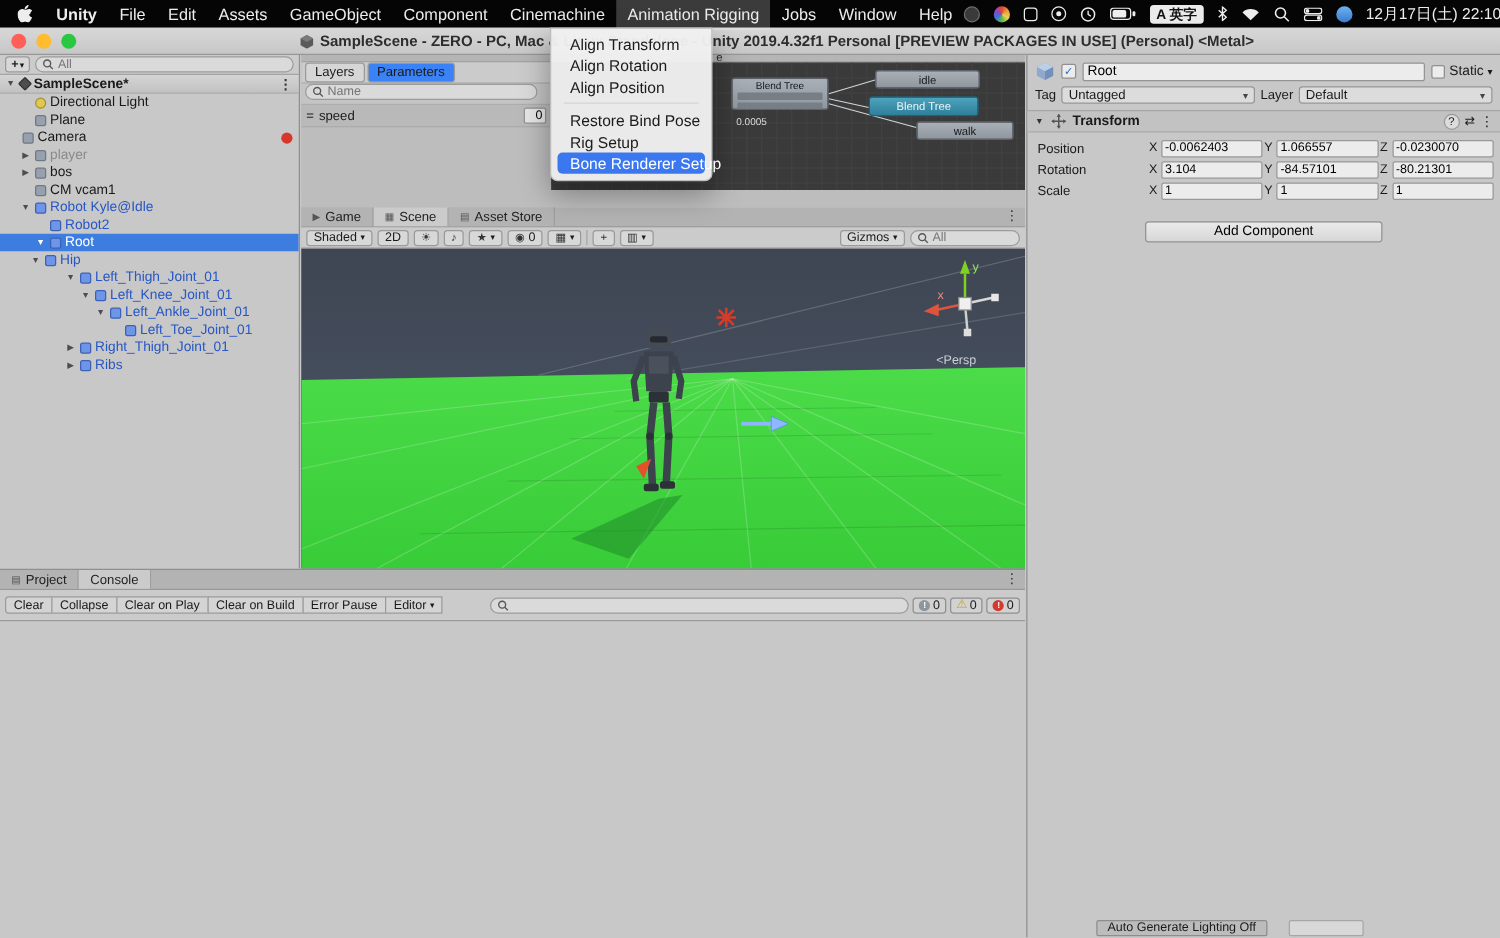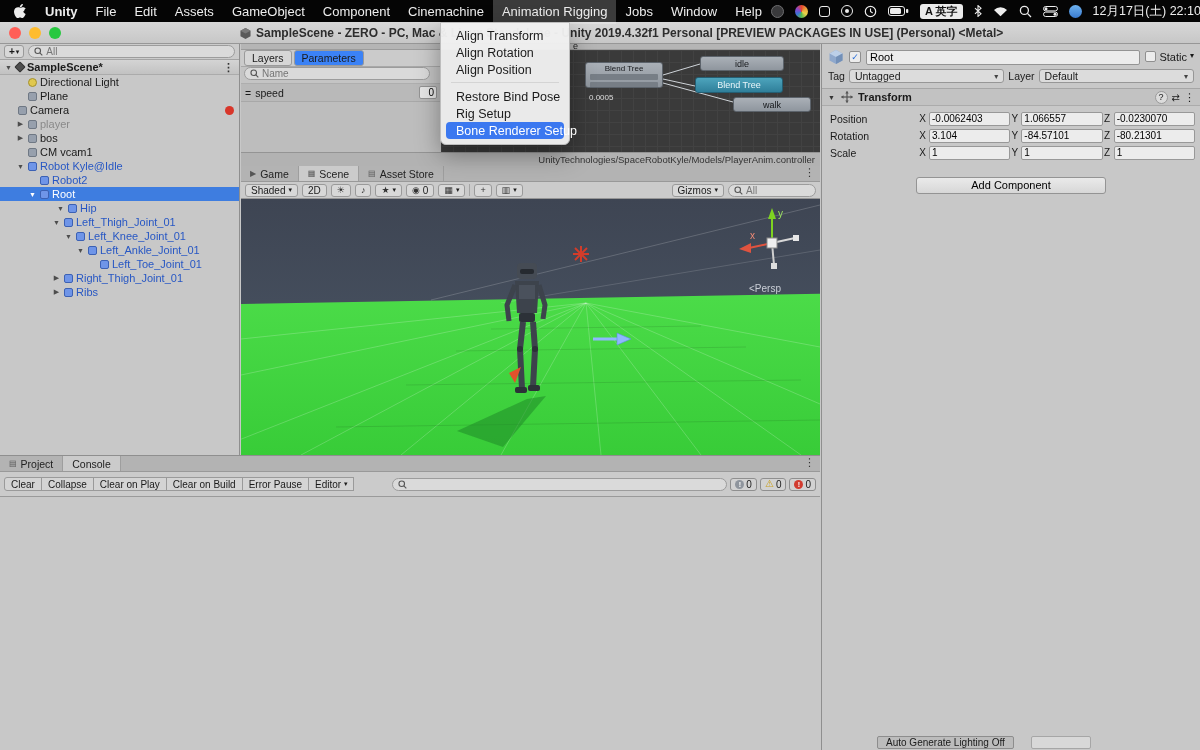--- a/index.html
+++ b/index.html
@@ -84,21 +84,21 @@
   .cnt{display:flex;align-items:center;gap:2px;border:1px solid #8f8f8f;background:#d2d2d2;border-radius:3px;height:13px;padding:0 4px;font-size:10px;margin-left:3px}
   .ci{width:9px;height:9px;border-radius:50%;background:#8f959d;color:#fff;font-size:7px;line-height:9px;text-align:center;font-weight:bold}
   .ci.err{background:#d23c30}
   .cw{color:#c9a227;font-size:10px;line-height:10px}
   
   .insp{position:absolute;left:821px;top:44px;width:379px;height:706px;background:#c8c8c8;border-left:1px solid #8f8f8f;font-size:11px}
   .ihead{display:flex;align-items:center;gap:5px;padding:5px 6px 2px}
   .chk{width:12px;height:12px;background:#ececec;border:1px solid #8f8f8f;border-radius:2px;display:flex;align-items:center;justify-content:center;font-size:9px;color:#2b6fd8;flex:none}
   .ufield{background:#ececec;border:1px solid #949494;border-radius:2px;height:15px;font-size:11px;padding:0 3px;outline:none}
   .namein{flex:1;min-width:0}
-  .staticg{display:flex;align-items:flex-start;gap:3px;white-space:nowrap}
+  .staticg{display:flex;align-items:center;gap:3px;white-space:nowrap}
   .itl{display:flex;align-items:center;gap:4px;padding:2px 6px 5px;font-size:10.5px}
   .usel{display:flex;align-items:center;gap:4px;background:#dcdcdc;border:1px solid #979797;border-radius:3px;height:14px;font-size:10.5px;padding:0 5px;flex:1;min-width:0}
   .usel .arr{margin-left:auto;font-size:8px;color:#444}
   .comph{height:18px;display:flex;align-items:center;gap:5px;background:#c2c2c2;border-top:1px solid #a6a6a6;border-bottom:1px solid #ababab;padding:0 5px;font-weight:bold}
   .hic{width:13px;height:13px;border-radius:50%;background:#dcdcdc;border:1px solid #9a9a9a;font-size:9px;display:flex;align-items:center;justify-content:center;font-weight:normal;flex:none}
   .trow{display:flex;align-items:center;height:17px;padding:0 5px 0 8px;font-size:10.5px}
   .tlabel{width:88px;flex:none}
   .axg{display:flex;align-items:center;flex:1;gap:2px;min-width:0}
   .axl{width:9px;text-align:center;font-size:10px;flex:none}
   .axin{flex:1;min-width:0;height:14px;font-size:10px;background:#ececec;border:1px solid #989898;border-radius:2px;padding:0 2px;outline:none}
@@ -256,21 +256,21 @@
   <div class="hrow pref" style="padding-left:28px">
       <span class="tri"></span>
       <span class="oicon prefab"></span>
       <span>Robot2</span>
     </div>
   <div class="hrow sel" style="padding-left:28px">
       <span class="tri">▼</span>
       <span class="oicon prefab"></span>
       <span>Root</span>
     </div>
-  <div class="hrow pref" style="padding-left:56px">
+  <div class="hrow pref" style="padding-left:24px">
       <span class="tri">▼</span>
       <span class="oicon prefab"></span>
       <span>Hip</span>
     </div>
   <div class="hrow pref" style="padding-left:52px">
       <span class="tri">▼</span>
       <span class="oicon prefab"></span>
       <span>Left_Thigh_Joint_01</span>
     </div>
   <div class="hrow pref" style="padding-left:64px">
@@ -338,23 +338,20 @@
   </div>
   <span class="gval" style="left:348px;top:49px">0.0005</span>
   <div class="nodeg" style="left:459px;top:12px;width:84px;height:15px">
       <span>idle</span>
     </div>
   <div class="nodeg nodet" style="left:454px;top:33px;width:88px;height:16px">
       <span>Blend Tree</span>
     </div>
   <div class="nodeg" style="left:492px;top:53px;width:78px;height:15px">
       <span>walk</span>
-    </div>
-  <div class="apath">
-      <span>UnityTechnologies/SpaceRobotKyle/Models/PlayerAnim.controller</span>
     </div>
 </div>
 
 <div class="stabs">
   <div class="tabbar" style="height:16px">
     <span class="tab">
         <span class="ticon">▶</span>
         <span>Game</span>
       </span>
     <span class="tab on">

